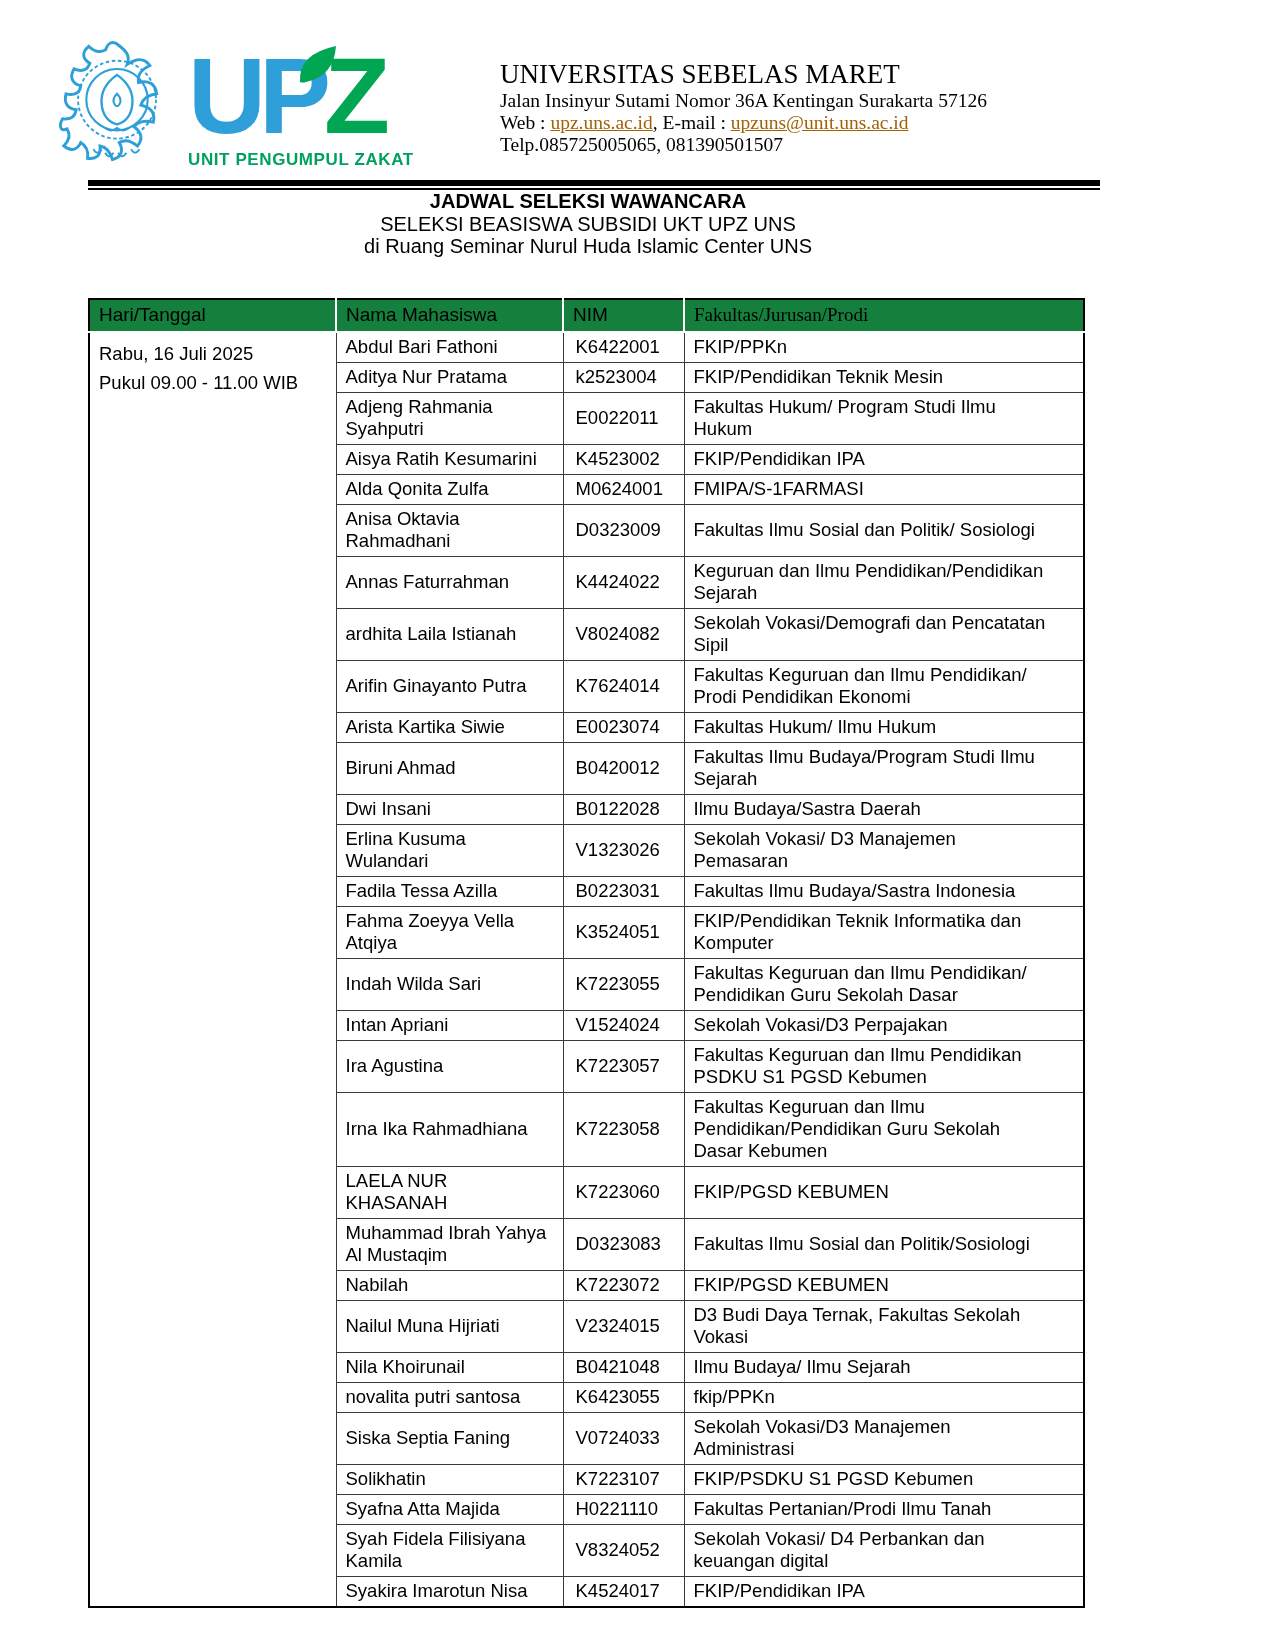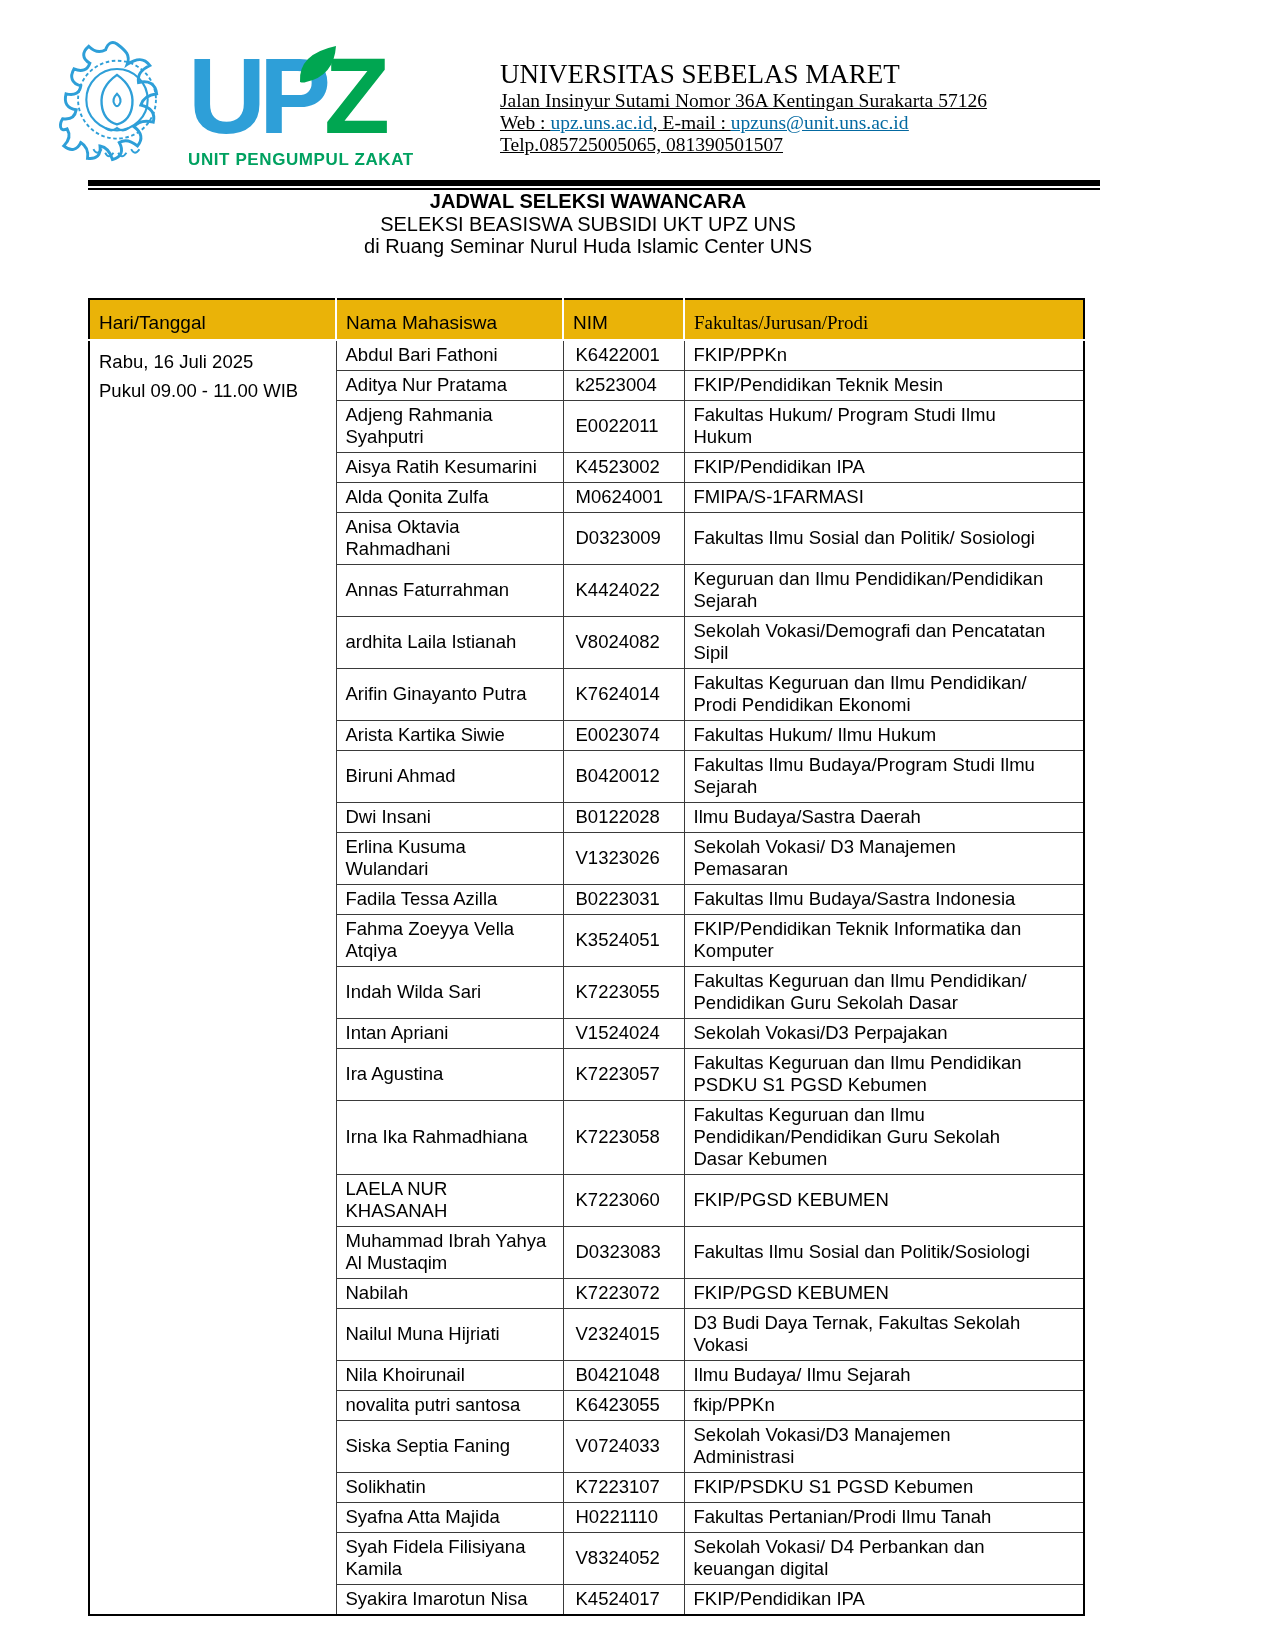--- a/index.html
+++ b/index.html
@@ -16,43 +16,43 @@
                  font-family:"Liberation Sans", sans-serif; }
   .upz-blue { color:#2E9FD8; }
   .upz-green { color:#00A651; }
   .leaf { position:absolute; top:6px; left:108px; }
   .logo-caption { margin-top:8px; font-size:17px; font-weight:bold; letter-spacing:0.6px;
                   color:#00A160; white-space:nowrap; }
 
   .head-text { margin-left:42px; font-family:"Liberation Serif", serif; padding-top:2px; }
   .org-name   { font-size:31px; font-weight:bold; line-height:34px; }
   .university { font-size:27px; line-height:32px; margin-top:18px; }
-  .head-line  { font-size:19.5px; line-height:22px;text-decoration:underline; }
-  .head-link  { color:#0369a1; text-decoration:underline; }
+  .head-line  { font-size:19.5px; line-height:22px; }
+  .head-link  { color:#a16207; text-decoration:underline; }
 
   
   .rule { margin-top:10px; margin-left:88px; width:1012px; }
   .rule-thick { height:6px; background:#000; }
   .rule-thin  { height:2px; background:#000; margin-top:2px; }
 
   
   .title-block { margin-top:0; text-align:center; width:1000px; margin-left:88px;
                  font-size:20px; line-height:22.5px; }
   .title-main { font-weight:bold; }
 
   
   .sched-table { margin-left:88px; margin-top:40px; border-collapse:collapse;
                  width:995px; table-layout:fixed; font-size:18.5px; }
   .sched-table col.c1 { width:247px; }
   .sched-table col.c2 { width:227px; }
   .sched-table col.c3 { width:121px; }
   .sched-table col.c4 { width:400px; }
   .sched-table th {
-      background:#eab308; font-weight:normal; text-align:left;
-      padding:12px 8px 5px 9px; border:2px solid #fff; border-top:1.5px solid #000;
+      background:#15803d; font-weight:normal; text-align:left;
+      padding:4px 8px 5px 9px; border:2px solid #fff; border-top:1.5px solid #000;
       font-size:19px; height:30px;
   }
   .sched-table th:first-child { border-left:1.5px solid #000; }
   .sched-table th:last-child  { border-right:1.5px solid #000;font-family:Liberation Serif, serif; }
   .sched-table td {
       border:1.5px solid #3a3a3a; padding:3px 6px 4px 9px;
       vertical-align:middle; line-height:22px; white-space:pre-line;
       overflow:hidden;
   }
   .sched-table { border:2px solid #000; }

